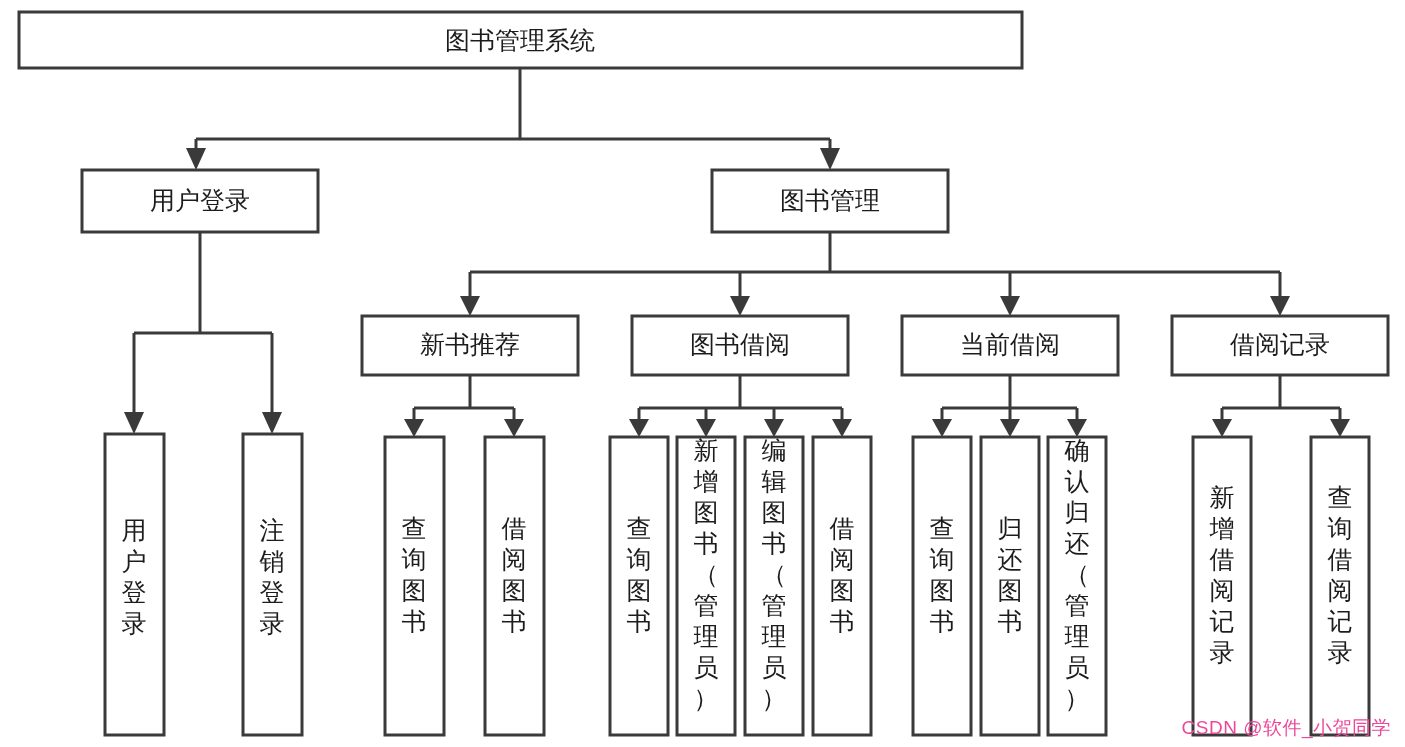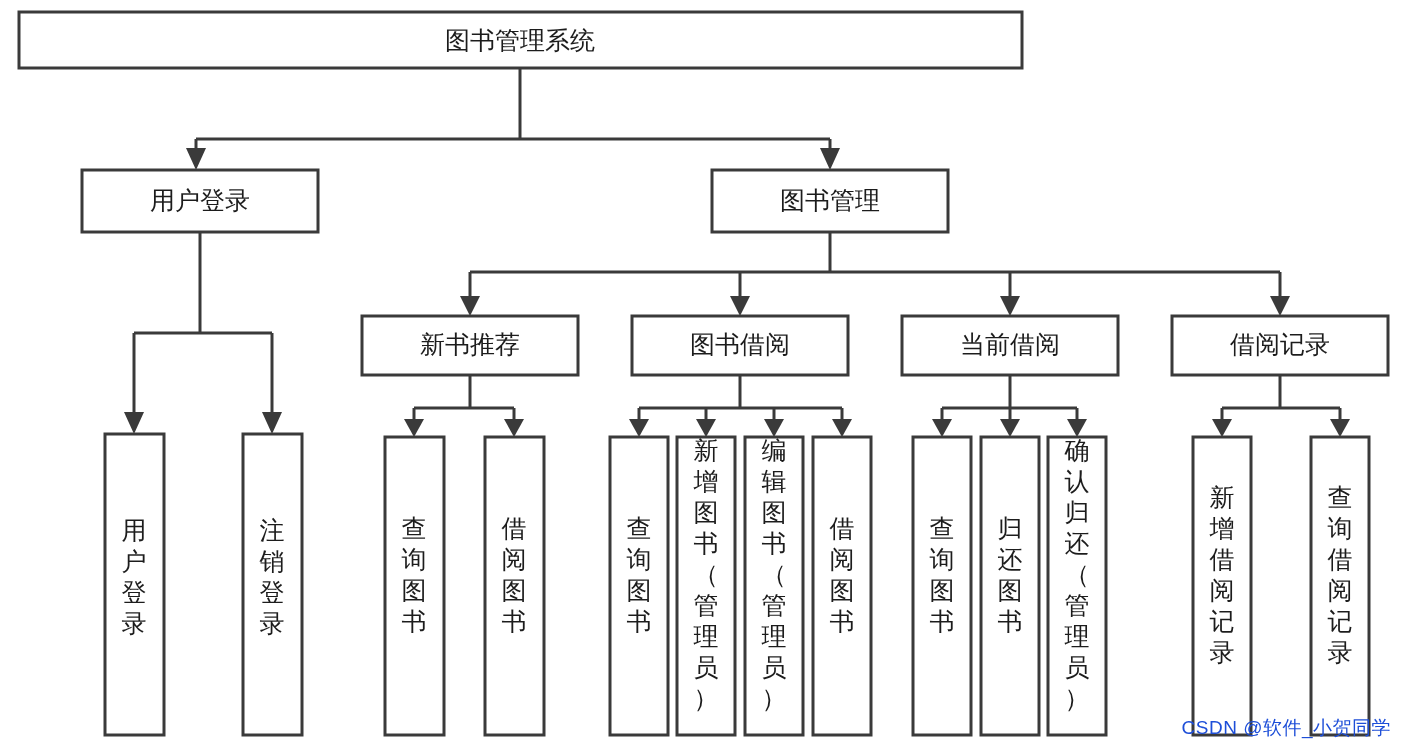--- a/index.html
+++ b/index.html
@@ -47,21 +47,21 @@
     fill: #1c1c1c;
     font-size: 25px;
     text-anchor: middle;
   }
   .watermark {
     position: absolute;
     right: 14px;
     bottom: 6px;
     font-family: "Liberation Sans", "DejaVu Sans", sans-serif;
     font-size: 19px;
-    color: #1d4ed8;
+    color: #ec4899;
     white-space: nowrap;
     letter-spacing: 0.5px;
   }
 </style>
 </head>
 <body>
 
 <svg id="diagram-root" viewBox="0 0 1405 747">
 
   <g>

